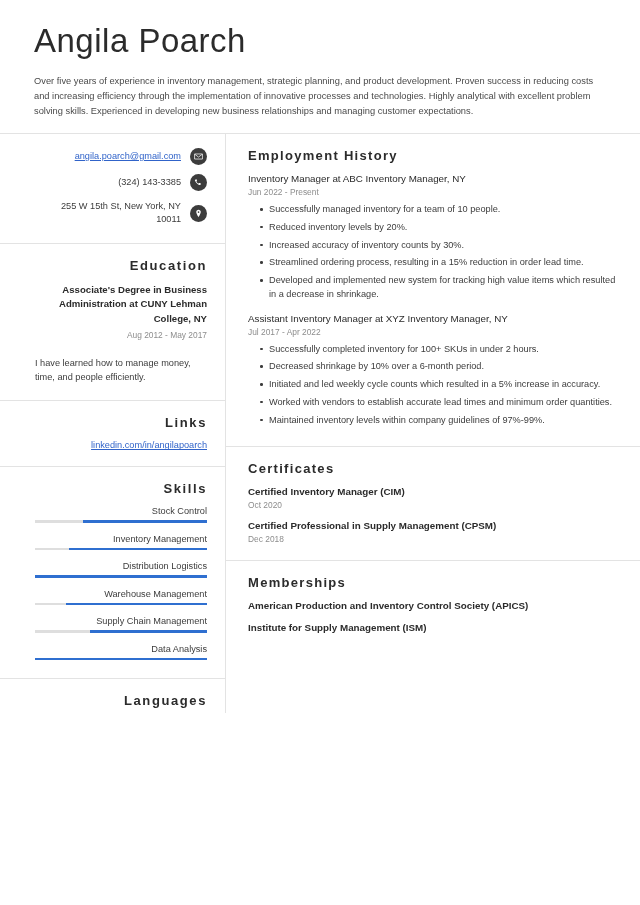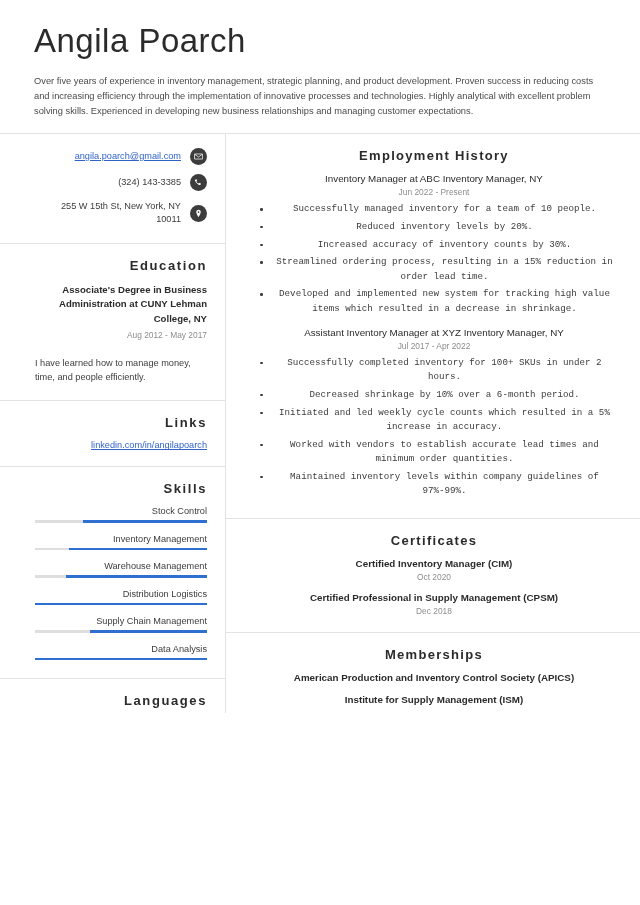--- a/index.html
+++ b/index.html
@@ -50,21 +50,20 @@
     align-items: stretch;
     height: 726px;
   }
   .left {
     width: 226px;
     border-right: 1px solid #e3e3e3;
     flex: 0 0 226px;
   }
   .right {
     flex: 1 1 auto;
-    text-align: center;
   }
 
   
   .lblock {
     padding: 14px 18px 16px 35px;
     border-bottom: 1px solid #e3e3e3;
   }
   .lblock:last-child { border-bottom: none; }
 
   .contact-row {
@@ -179,21 +178,20 @@
   }
   .job-date {
     font-size: 8.4px;
     color: #8d8d8d;
     margin-top: 3px;
     margin-bottom: 5px;
   }
   ul.bullets {
     list-style: none;
     padding-left: 12px;
-    font-family: Liberation Mono, monospace;
   }
   ul.bullets li {
     font-size: 9.2px;
     line-height: 1.55;
     color: #3c3c3c;
     position: relative;
     padding-left: 9px;
     margin-bottom: 3.5px;
   }
   ul.bullets li:before {
@@ -291,29 +289,29 @@
               <div class="bar-fill" style="width:72%"></div>
             </div>
         </div>
         <div class="bar-item">
           <div class="bar-label">Inventory Management</div>
           <div class="bar-track">
               <div class="bar-fill" style="width:80%"></div>
             </div>
         </div>
         <div class="bar-item">
+          <div class="bar-label">Distribution Logistics</div>
+          <div class="bar-track">
+              <div class="bar-fill" style="width:100%"></div>
+            </div>
+        </div>
+        <div class="bar-item">
           <div class="bar-label">Warehouse Management</div>
           <div class="bar-track">
               <div class="bar-fill" style="width:82%"></div>
-            </div>
-        </div>
-        <div class="bar-item">
-          <div class="bar-label">Distribution Logistics</div>
-          <div class="bar-track">
-              <div class="bar-fill" style="width:100%"></div>
             </div>
         </div>
         <div class="bar-item">
           <div class="bar-label">Supply Chain Management</div>
           <div class="bar-track">
               <div class="bar-fill" style="width:68%"></div>
             </div>
         </div>
         <div class="bar-item">
           <div class="bar-label">Data Analysis</div>

